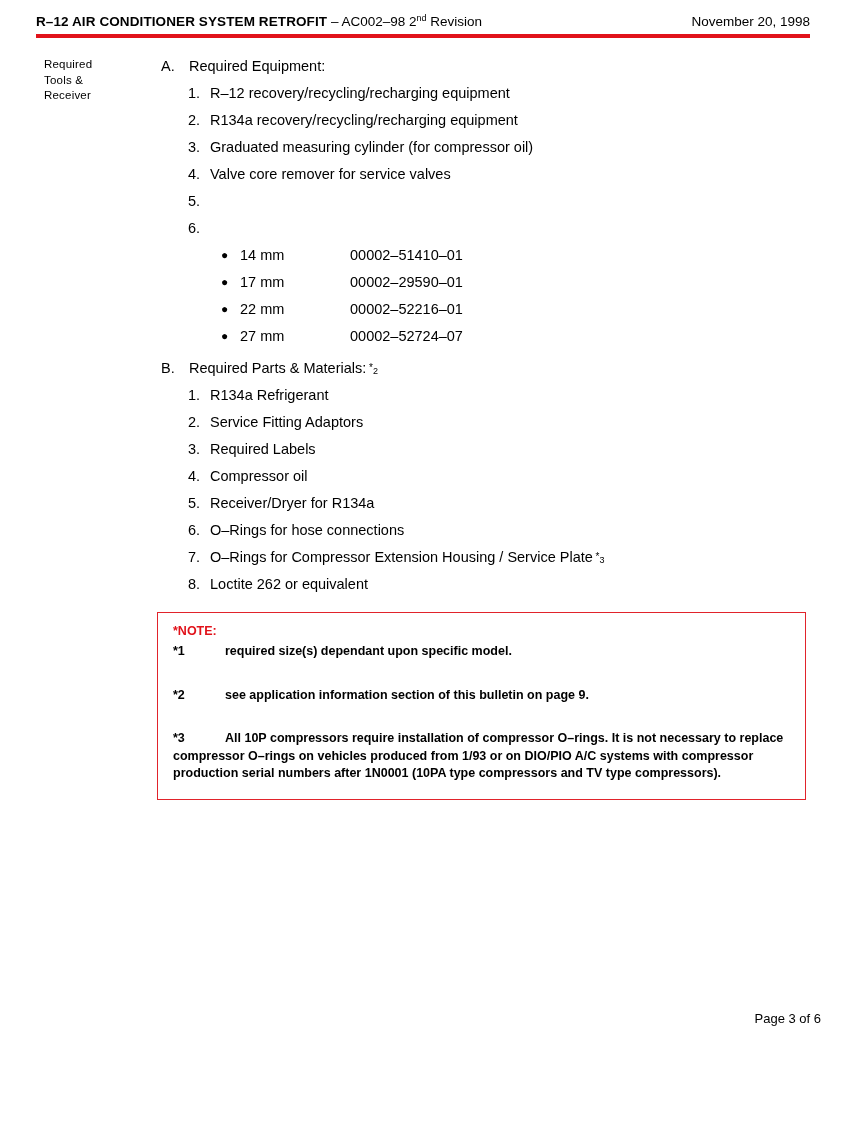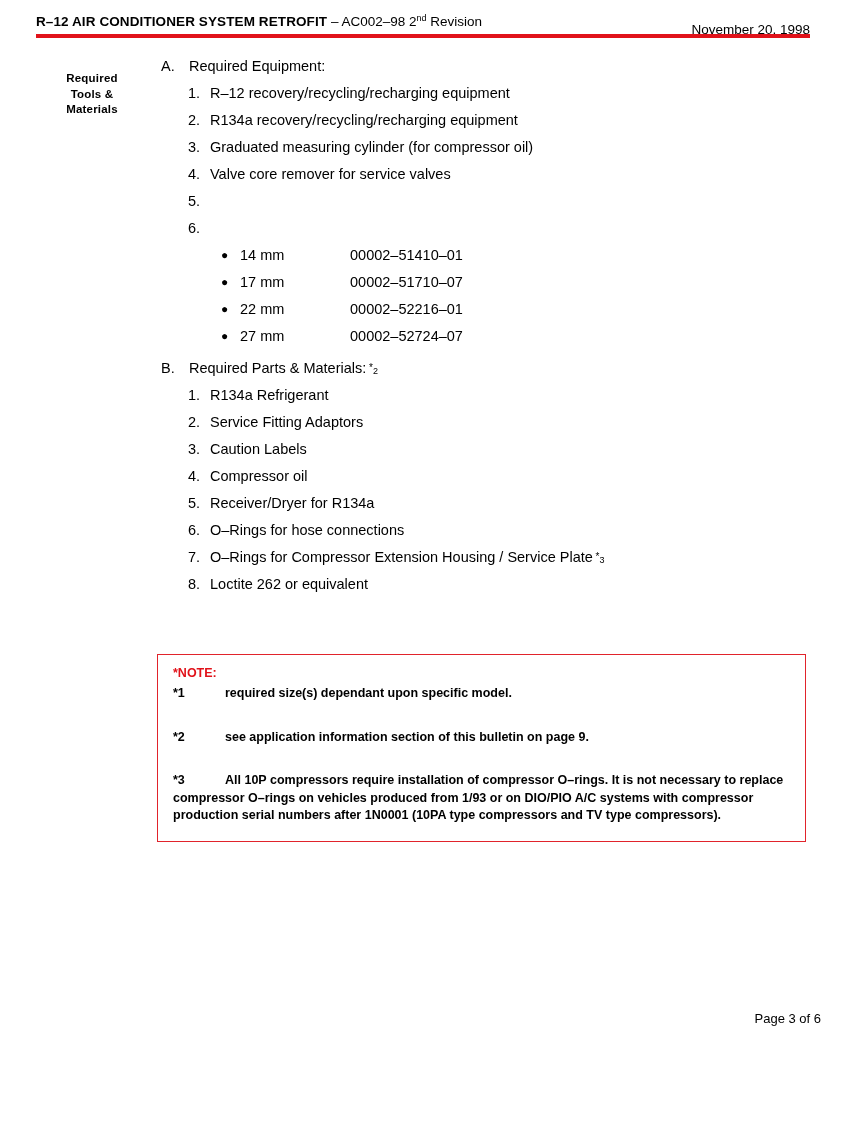--- a/index.html
+++ b/index.html
@@ -42,21 +42,21 @@
   .header-title .doc-name {
     font-weight: bold;
     letter-spacing: 0.1px;
   }
   .header-title .doc-rev {
     font-weight: normal;
   }
   .header-date {
     position: absolute;
     right: 0;
-    top: 8px;
+    top: 0;
     font-size: 13.5px;
     line-height: 20px;
     white-space: nowrap;
   }
   sup.sup-ord {
     font-size: 9px;
     vertical-align: super;
     line-height: 0;
   }
 
@@ -66,25 +66,25 @@
     top: 34px;
     width: 774px;
     height: 4px;
     background: #e1121a;
   }
 
   
   .side-label {
     position: absolute;
     left: 44px;
-    top: 71px;
+    top: 57px;
     width: 96px;
-    text-align: center;
+    text-align: left;
     font-size: 11.5px;
-    font-weight: bold;
+    font-weight: normal;
     line-height: 15.5px;
     letter-spacing: 0.2px;
   }
 
   .section {
     position: absolute;
     left: 161px;
     width: 650px;
   }
   #section-a { top: 56px; }
@@ -241,21 +241,21 @@
     <div class="header-title">
       <span class="doc-name">R–12 AIR CONDITIONER SYSTEM RETROFIT</span><span class="doc-rev"> – </span><span class="doc-rev">AC002–98 2</span><sup class="sup-ord">nd</sup><span class="doc-rev"> Revision</span>
     </div>
     <div class="header-date">November 20, 1998</div>
   </div>
   <div class="header-rule" style="background: rgb(225, 18, 26);"></div>
 
   <div class="side-label">
     <div>Required</div>
     <div>Tools &amp;</div>
-    <div>Materials</div>
+    <div>Receiver</div>
   </div>
 
   <div class="section" id="section-a">
     <div class="section-head">
       <span class="sec-letter">A.</span>
       <span class="sec-title">Required Equipment:</span>
     </div>
 
     <ul class="num-list">
       <li class="num-item">
@@ -284,21 +284,21 @@
 
     <ul class="bullet-list">
       <li class="bullet-item">
         <span class="dot">●</span>
         <span class="size">14 mm</span>
         <span class="pn">00002–51410–01</span>
       </li>
       <li class="bullet-item">
         <span class="dot">●</span>
         <span class="size">17 mm</span>
-        <span class="pn">00002–51710–07</span>
+        <span class="pn">00002–29590–01</span>
       </li>
       <li class="bullet-item">
         <span class="dot">●</span>
         <span class="size">22 mm</span>
         <span class="pn">00002–52216–01</span>
       </li>
       <li class="bullet-item">
         <span class="dot">●</span>
         <span class="size">27 mm</span>
         <span class="pn">00002–52724–07</span>
@@ -316,21 +316,21 @@
       <li class="num-item">
         <span class="num">1.</span>
         <span class="txt">R134a Refrigerant</span>
       </li>
       <li class="num-item">
         <span class="num">2.</span>
         <span class="txt">Service Fitting Adaptors</span>
       </li>
       <li class="num-item">
         <span class="num">3.</span>
-        <span class="txt">Caution Labels</span>
+        <span class="txt">Required Labels</span>
       </li>
       <li class="num-item">
         <span class="num">4.</span>
         <span class="txt">Compressor oil</span>
       </li>
       <li class="num-item">
         <span class="num">5.</span>
         <span class="txt">Receiver/Dryer for R134a</span>
       </li>
       <li class="num-item">
@@ -341,21 +341,21 @@
         <span class="num">7.</span>
         <span class="txt"><span>O–Rings for Compressor Extension Housing / Service Plate</span><sup class="fn"> <span class="star">*</span><span class="idx">3</span></sup></span>
       </li>
       <li class="num-item">
         <span class="num">8.</span>
         <span class="txt">Loctite 262 or equivalent</span>
       </li>
     </ul>
   </div>
 
-  <div class="note-box" style="border-color: rgb(225, 35, 43); margin-top: 42px;">
+  <div class="note-box" style="border-color: rgb(225, 35, 43);">
     <div class="note-title" style="color: rgb(225, 18, 26);">*NOTE:</div>
 
     <div class="note-row inline" id="note-1">
       <span class="note-key">*1</span>
       <span class="note-text">required size(s) dependant upon specific model.</span>
     </div>
 
     <div class="note-row inline" id="note-2">
       <span class="note-key">*2</span>
       <span class="note-text">see application information section of this bulletin on page 9.</span>

